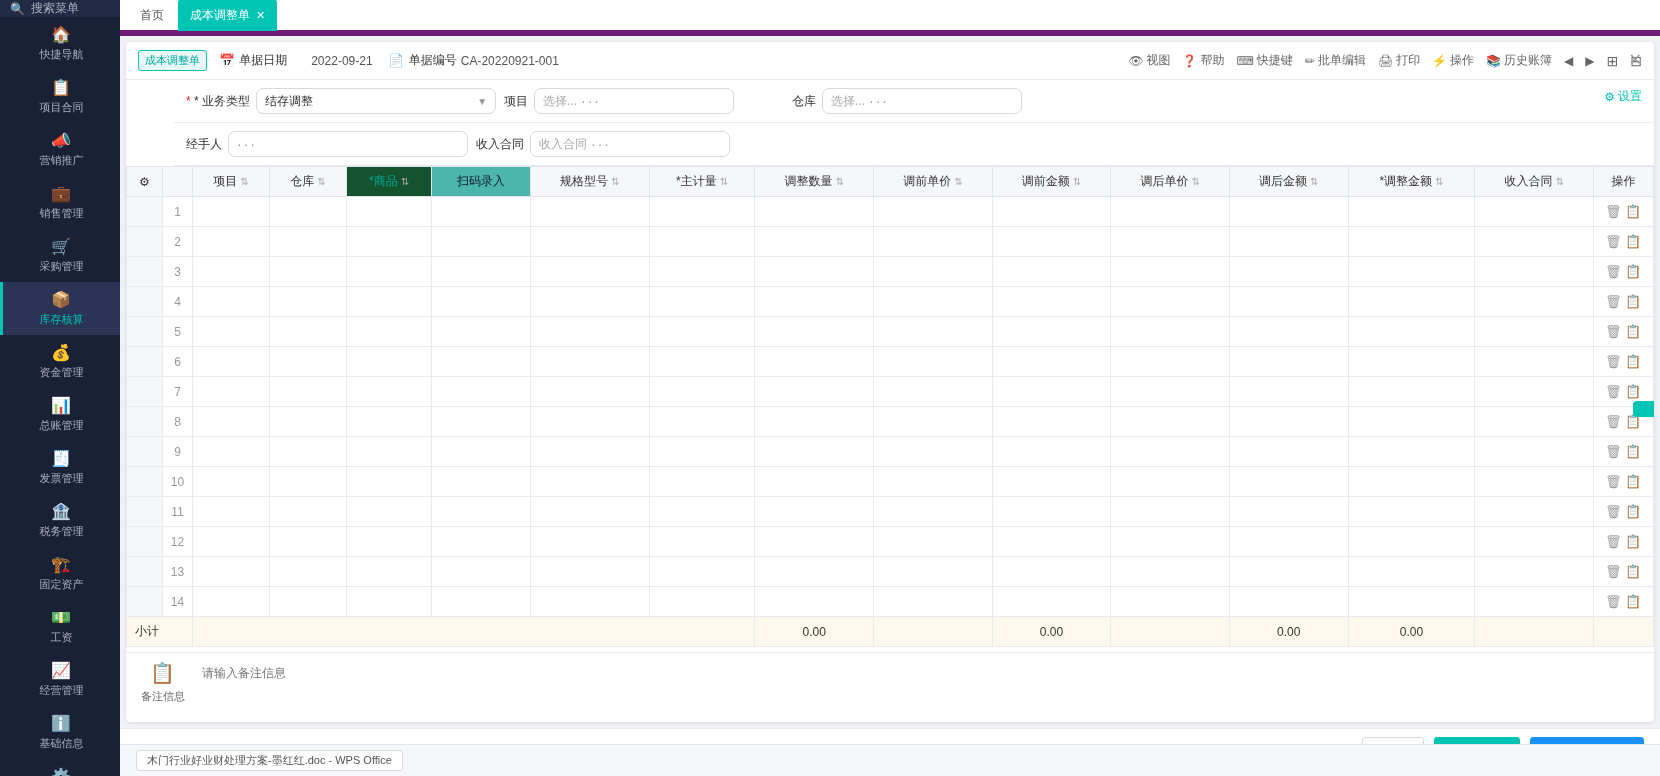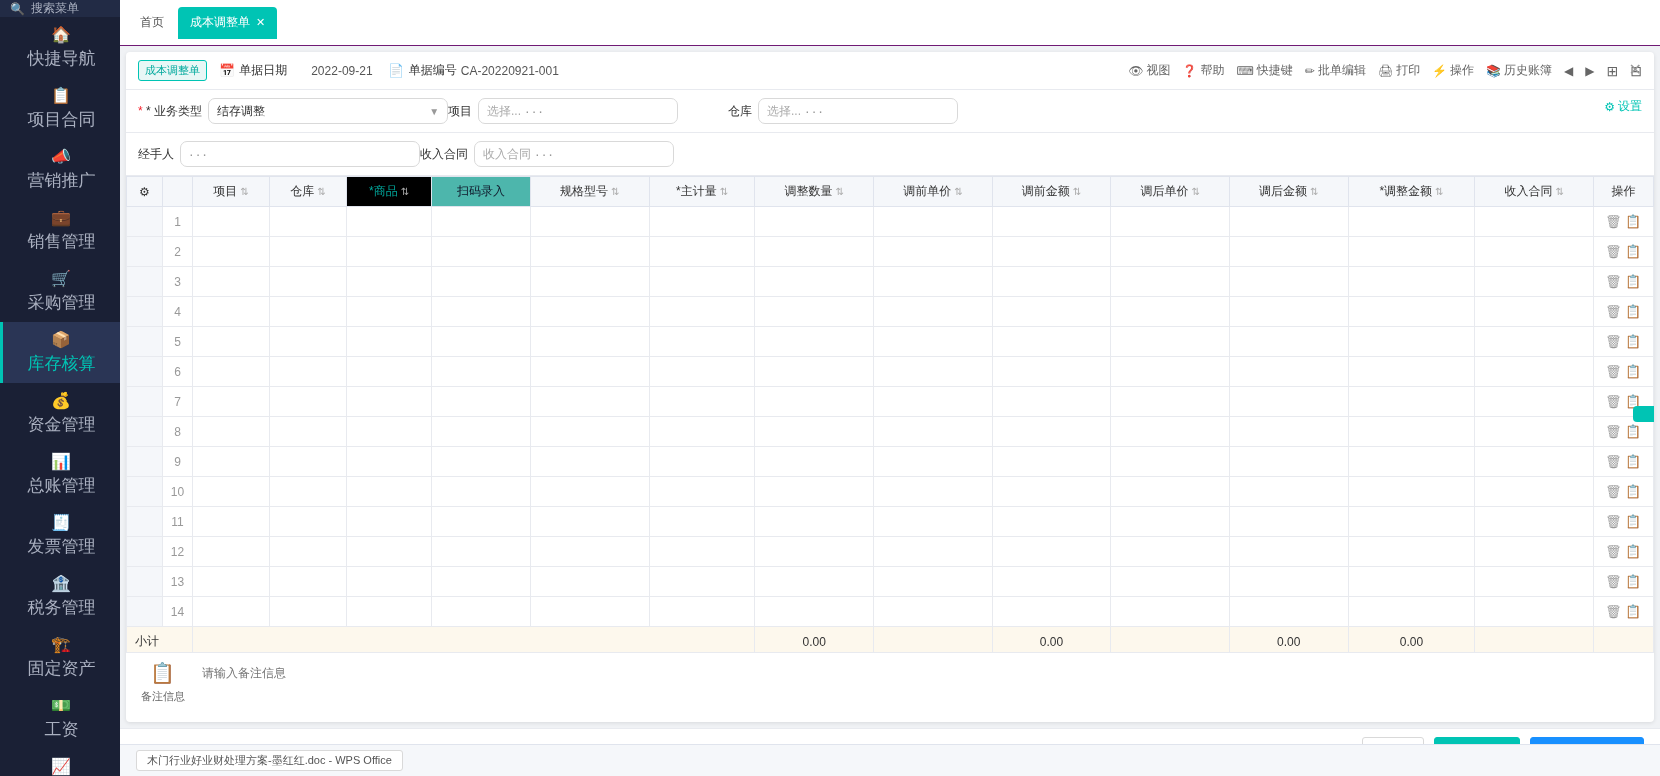--- a/index.html
+++ b/index.html
@@ -32,39 +32,39 @@
       justify-content: center;
       padding: 8px 4px;
       cursor: pointer;
       color: #aab0c0;
       gap: 3px;
       border-left: 3px solid transparent;
       transition: background 0.2s;
     }
     .sidebar-item.active { background: #2a3555; color: #00c4b4; border-left: 3px solid #00c4b4; }
     .sidebar-item .icon { font-size: 16px; }
-    .sidebar-item .label { font-size: 17px; text-align: center; }
+    .sidebar-item .label { font-size: 11px; text-align: center; }
 
     
     .main-area {
       flex: 1;
       display: flex;
       flex-direction: column;
       background: #f0f2f5;
       height: 776px;
       overflow: hidden;
     }
 
     
     .tab-bar {
       display: flex;
       align-items: center;
       background: #fff;
-      border-bottom: 1px solid #701a75;
-      height: 46px;
+      border-bottom: 6px solid #701a75;
+      height: 36px;
       padding: 0 8px;
       gap: 2px;
       flex-shrink: 0;
     }
     .tab {
       display: flex;
       align-items: center;
       padding: 0 12px;
       height: 32px;
       cursor: pointer;
@@ -111,22 +111,24 @@
     .form-header-info { display: flex; align-items: center; gap: 16px; font-size: 12px; color: #333; }
     .form-header-info span { display: flex; align-items: center; gap: 4px; }
     .form-header-actions { margin-left: auto; display: flex; align-items: center; gap: 12px; color: #666; font-size: 12px; }
     .form-header-actions span { cursor: pointer; display: flex; align-items: center; gap: 3px; }
 
     
     .form-fields {
       padding: 8px 12px;
       display: flex;
       flex-wrap: wrap;
+      gap: 8px;
       border-bottom: 1px solid #e8eaef;
       flex-shrink: 0;
+      margin-left: 48px;
     }
     .field-group {
       display: flex;
       align-items: center;
       gap: 6px;
       min-width: 280px;
     }
     .field-label { color: #333; white-space: nowrap; }
     .field-label.required::before { content: '* '; color: #f5222d; }
     .field-input {
@@ -161,21 +163,21 @@
       border: 1px solid #e0e4ed;
       padding: 6px 4px;
       text-align: center;
       font-weight: normal;
       color: #333;
       white-space: nowrap;
       position: sticky;
       top: 0;
       z-index: 2;
     }
-    .data-table th.active-col { background: #000000; color: #00a99d; }
+    .data-table th.active-col { background: #14532d; color: #00a99d; }
     .data-table td {
       border: 1px solid #e8eaef;
       padding: 4px;
       text-align: center;
       height: 30px;
       color: #333;
     }
     .data-table .row-num { color: #999; width: 30px; }
     .data-table .settings-col { width: 36px; background: #f5f7fa; }
     .subtotal-row td { background: #fdf8ed; font-weight: 500; }

